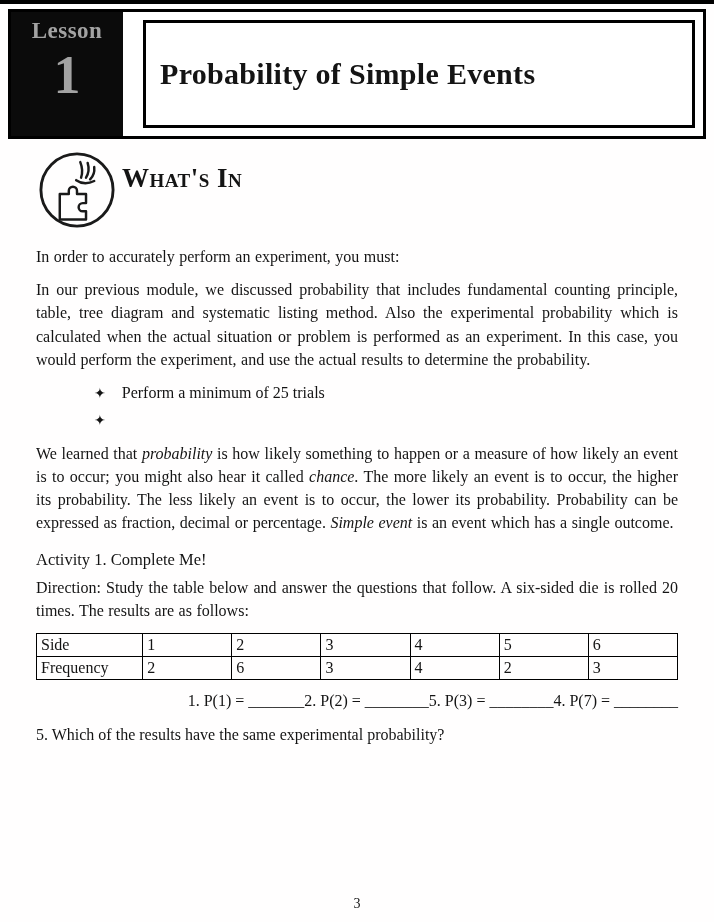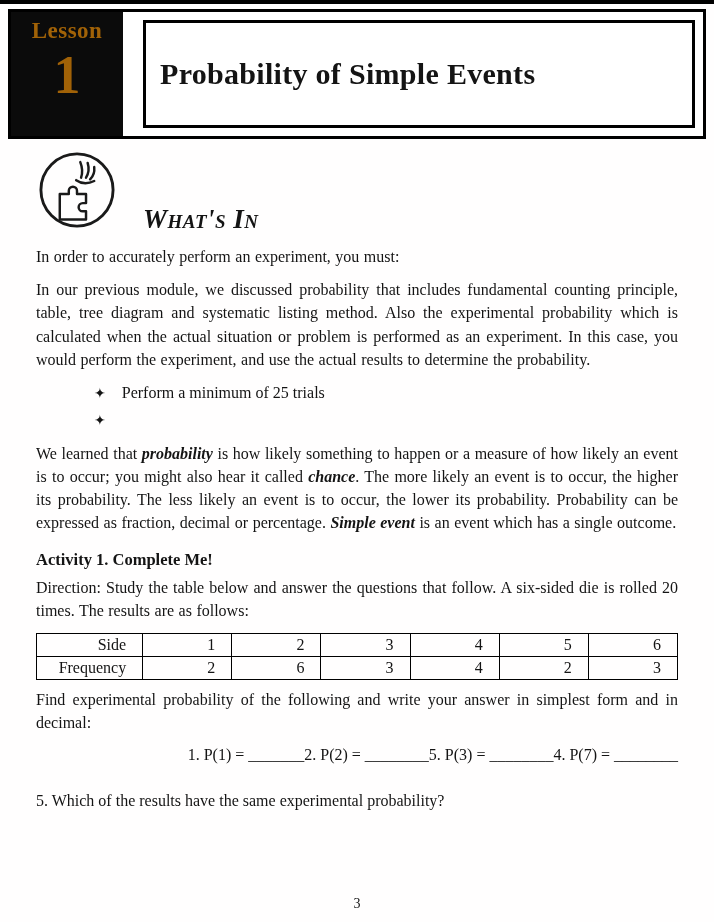--- a/index.html
+++ b/index.html
@@ -20,21 +20,21 @@
     margin: 5px 8px 0 8px;
     border: 3px solid #000;
     display: flex;
     align-items: stretch;
     height: 130px;
     background: #fff;
   }
   .lesson-box {
     width: 112px;
     background: #0b0b0b;
-    color: #a16207;
+    color: #a3a3a3;
     display: flex;
     flex-direction: column;
     align-items: center;
     padding-top: 6px;
   }
   .lesson-label { font-size: 23px; font-weight: bold; letter-spacing: 0.5px; }
   .lesson-number { font-size: 54px; font-weight: bold; margin-top: 4px; line-height: 1; }
   .title-box {
     flex: 1;
     margin: 8px 8px 8px 20px;
@@ -50,83 +50,81 @@
     font-weight: bold;
     letter-spacing: 0.3px;
     white-space: nowrap;
   }
 
   
   .content { padding: 0 36px; }
 
   .whatsin-row {
     display: flex;
-    align-items: flex-end;
-    gap: 25px;
+    align-items: flex-start;
+    gap: 4px;
     margin-top: 10px;
     margin-bottom: 2px;
-    font-style: italic;
   }
   .circle-icon { flex: 0 0 auto; }
   .whatsin-heading {
     font-size: 27px;
     font-weight: bold;
     font-variant: small-caps;
     letter-spacing: 0.5px;
     margin-top: 14px;
   }
 
   .para {
     font-size: 16px;
     line-height: 1.45;
     text-align: justify;
     margin: 10px 0;
     word-spacing: 0.5px;
   }
-  .it { font-style: italic; font-weight: bold; }
+  .it { font-style: italic; }
 
   .bullets { margin: 6px 0 6px 58px; }
   .bullet-line {
     display: flex;
     gap: 16px;
     font-size: 16px;
     line-height: 1.45;
     margin: 7px 0;
     align-items: baseline;
   }
   .bullet-glyph { font-size: 14px; }
 
   .activity-heading {
     font-size: 16.5px;
-    font-weight: bold;
+    font-weight: normal;
     margin: 16px 0 6px 0;
   }
 
   table.freq-table {
     width: 100%;
     border-collapse: collapse;
     margin: 10px 0 6px 0;
     font-size: 16px;
   }
   table.freq-table td {
     border: 1px solid #000;
-    padding: 0px 16px;
+    padding: 0px 4px;
     height: 23px;
-    text-align: right;
   }
   td.row-label { width: 106px; }
   td.val-cell { width: 89px; }
 
   .questions-row {
     display: flex;
     justify-content: flex-end;
     font-size: 16px;
     margin: 12px 0 4px 0;
   }
-  .q5 { font-size: 16px; margin-top: 28px; }
+  .q5 { font-size: 16px; margin-top: 16px; }
 
   .page-number {
     position: absolute;
     bottom: 10px;
     left: 0; right: 0;
     text-align: center;
     font-size: 14px;
   }
 </style>
 </head>
@@ -198,21 +196,20 @@
           <td class="val-cell">2</td>
           <td class="val-cell">6</td>
           <td class="val-cell">3</td>
           <td class="val-cell">4</td>
           <td class="val-cell">2</td>
           <td class="val-cell">3</td>
         </tr>
       </tbody>
     </table>
 
-    <p class="para" style="margin:8px 0;">Find experimental probability of the following and write your answer in simplest form and in decimal:</p>
 
     <div class="questions-row">
       <span>1. P(1) = _______</span>
       <span>2. P(2) = ________</span>
       <span>5. P(3) = ________</span>
       <span>4. P(7) = ________</span>
     </div>
 
     <div class="q5">5. Which of the results have the same experimental probability?</div>
   </div>

